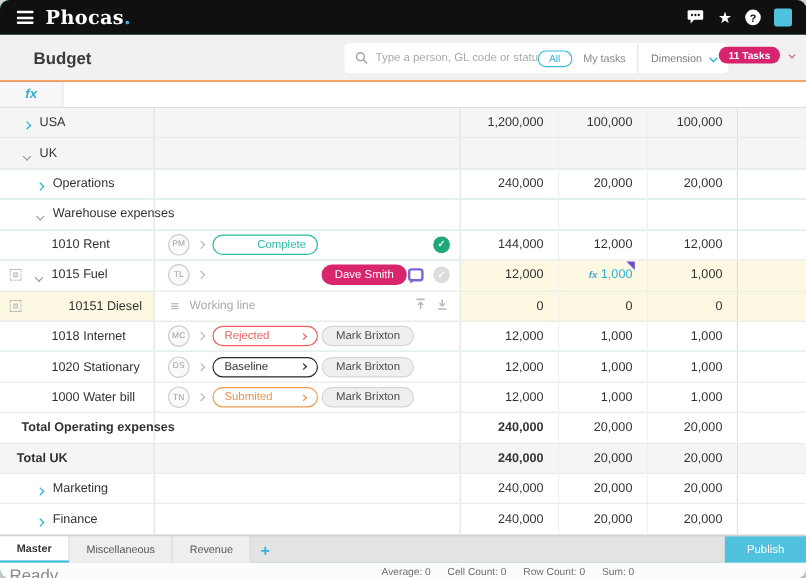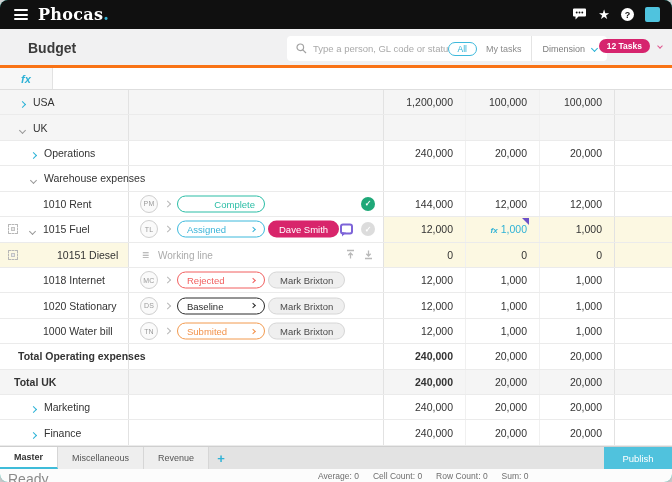--- a/index.html
+++ b/index.html
@@ -13,21 +13,21 @@
   .hamburger span { display:block; height:2px; background:#fff; margin:2.5px 0; border-radius:1px; }
   .brand { color:#fff; font-family:"DejaVu Serif", serif; font-weight:bold; font-size:16px; margin-left:10px; letter-spacing:.3px; }
   .brand .dot { color:#35b6d9; }
   .top-icons { position:absolute; right:12px; top:0; height:29px; display:flex; align-items:center; gap:11px; }
   .icon-star { color:#fff; font-size:13px; line-height:1; }
   .icon-help { width:13px; height:13px; background:#fff; border-radius:50%; color:#101010;
                font-size:9px; font-weight:bold; display:flex; align-items:center; justify-content:center; }
   .icon-avatar { width:15px; height:15px; background:#4fc3de; border-radius:2px; }
 
   
-  .toolbar { position:relative; height:39px; background:#f1f1f2; border-bottom:3px solid #f97316; }
+  .toolbar { position:relative; height:39px; background:#f1f1f2; border-bottom:1px solid #f97316; }
   .page-title { position:absolute; left:28px; top:11px; font-size:14px; font-weight:bold; color:#3b3b3b; }
   .search-group { position:absolute; left:287px; top:7px; width:320px; height:25px; background:#fff;
                   border-radius:4px; display:flex; align-items:center; }
   .search-seg { display:flex; align-items:center; flex:1; min-width:0; }
   .search-input { border:none; outline:none; flex:1; font-size:9.5px; color:#555; background:transparent; min-width:0; }
   .search-input::placeholder { color:#a9a9a9; }
   .mag { margin:0 6px 0 9px; flex:none; }
   .pill-all { flex:none; border:1px solid #3db9dc; color:#2fb2d6; border-radius:8px; font-size:8.5px;
               padding:1px 9px; margin-right:9px; cursor:pointer; }
   .mytasks { flex:none; font-size:9px; color:#8b8b8b; margin-right:10px; cursor:pointer; }
@@ -170,21 +170,21 @@
         <input class="search-input" type="text" placeholder="Type a person, GL code or status" style="">
       </div>
       <span class="pill-all">All</span>
       <span class="mytasks">My tasks</span>
       <div class="dim-seg">
         <span class="dim-label">Dimension</span>
         <span class="chev down cyan"></span>
       </div>
     </div>
     <div class="tasks-badge-wrap">
-      <span class="tasks-badge">12 Tasks</span>
+      <span class="tasks-badge">11 Tasks</span>
       <span class="chev down pink sm"></span>
     </div>
   </div>
 
   <div class="fxbar">
     <div class="fx-cell">fx</div>
     <input class="fx-input" type="text" style="">
   </div>
 
   <div class="grid">
@@ -281,24 +281,20 @@
       </div>
       <div class="row bg-white">
         <div class="cell label-cell">
           <span class="sel-icon"></span>
           <span class="abs chev down" style="left: 30px;"></span>
           <span class="abs row-label" style="left: 43px;">1015 Fuel</span>
         </div>
         <div class="cell status-cell">
           <span class="avatar">TL</span>
           <span class="st-chev"></span>
-          <span class="pill pill-cyan spread">
-            <span>Assigned</span>
-            <span class="pc"></span>
-          </span>
           <span class="person person-pink">Dave Smith</span>
           <span class="icon-comment"></span>
           <span class="icon-check gray">✓</span>
         </div>
         <div class="cell num-cell num1 yellow-vals">
           <span>12,000</span>
         </div>
         <div class="cell num-cell num2 yellow-vals">
           <span class="fx-marker"></span>
           <span class="fx-val"><span class="fx-pre">fx</span>1,000</span>

